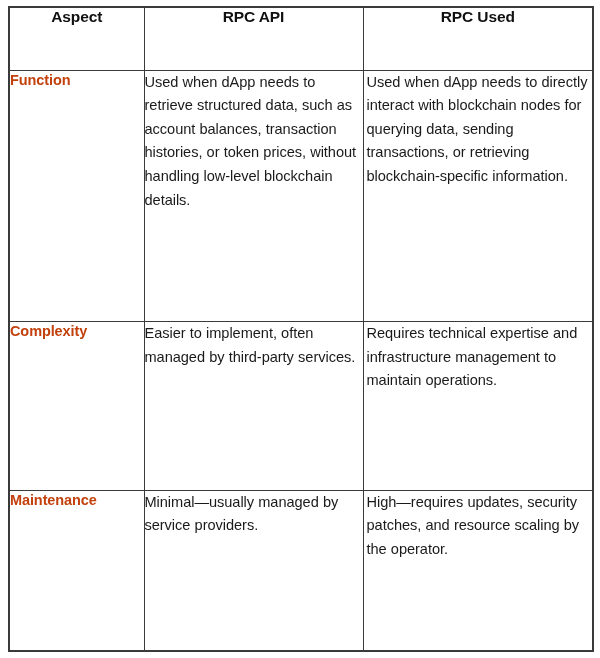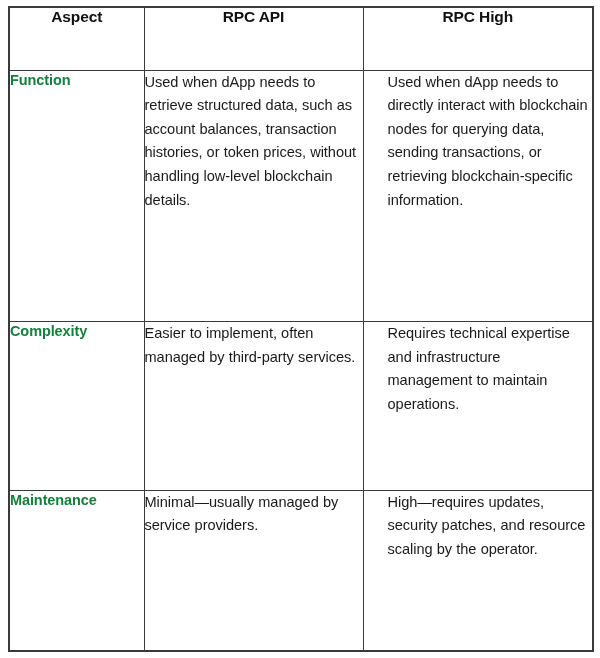--- a/index.html
+++ b/index.html
@@ -63,54 +63,54 @@
   
   tbody tr.row-function   { height: 194px; }
   tbody tr.row-control    { height: 150px; }
   tbody tr.row-complexity { height: 130px; }
   tbody tr.row-maintenance{ height: 124px; }
 
   td.cell-aspect {
     font-weight: 700;
     font-size: 14.5px;
     letter-spacing: -0.1px;
-    color: #15803d;
+    color: #c2410c;
     padding: 26px 8px 8px 6px;
     line-height: 1.35;
   }
 
   td.cell-body {
     font-weight: 400;
     font-size: 14.6px;
     line-height: 1.62;
     color: #1a1a1a;
     padding: 22px 9px 8px 9px;
     letter-spacing: -0.05px;
     word-spacing: 0.2px;
   }
 
   td.cell-body.col-b { padding-left: 0; padding-right: 4px; }
-  td.cell-body.col-c { padding-left: 24px; padding-right: 4px; }
+  td.cell-body.col-c { padding-left: 3px; padding-right: 4px; }
 </style>
 </head>
 <body>
 
 <div class="table-wrap">
   <table class="comparison-table">
     <colgroup>
       <col class="col-aspect">
       <col class="col-rpc-api">
       <col class="col-rpc-node">
     </colgroup>
 
     <thead>
       <tr>
         <th class="cell-header">Aspect</th>
         <th class="cell-header">RPC API</th>
-        <th class="cell-header">RPC High</th>
+        <th class="cell-header">RPC Used</th>
       </tr>
     </thead>
 
     <tbody>
 
       <tr class="row-function">
         <td class="cell-aspect">Function</td>
         <td class="cell-body col-b">Used when dApp needs to retrieve structured data, such as account balances, transaction histories, or token prices, without handling low-level blockchain details.</td>
         <td class="cell-body col-c">Used when dApp needs to directly interact with blockchain nodes for querying data, sending transactions, or retrieving blockchain-specific information.</td>
       </tr>

